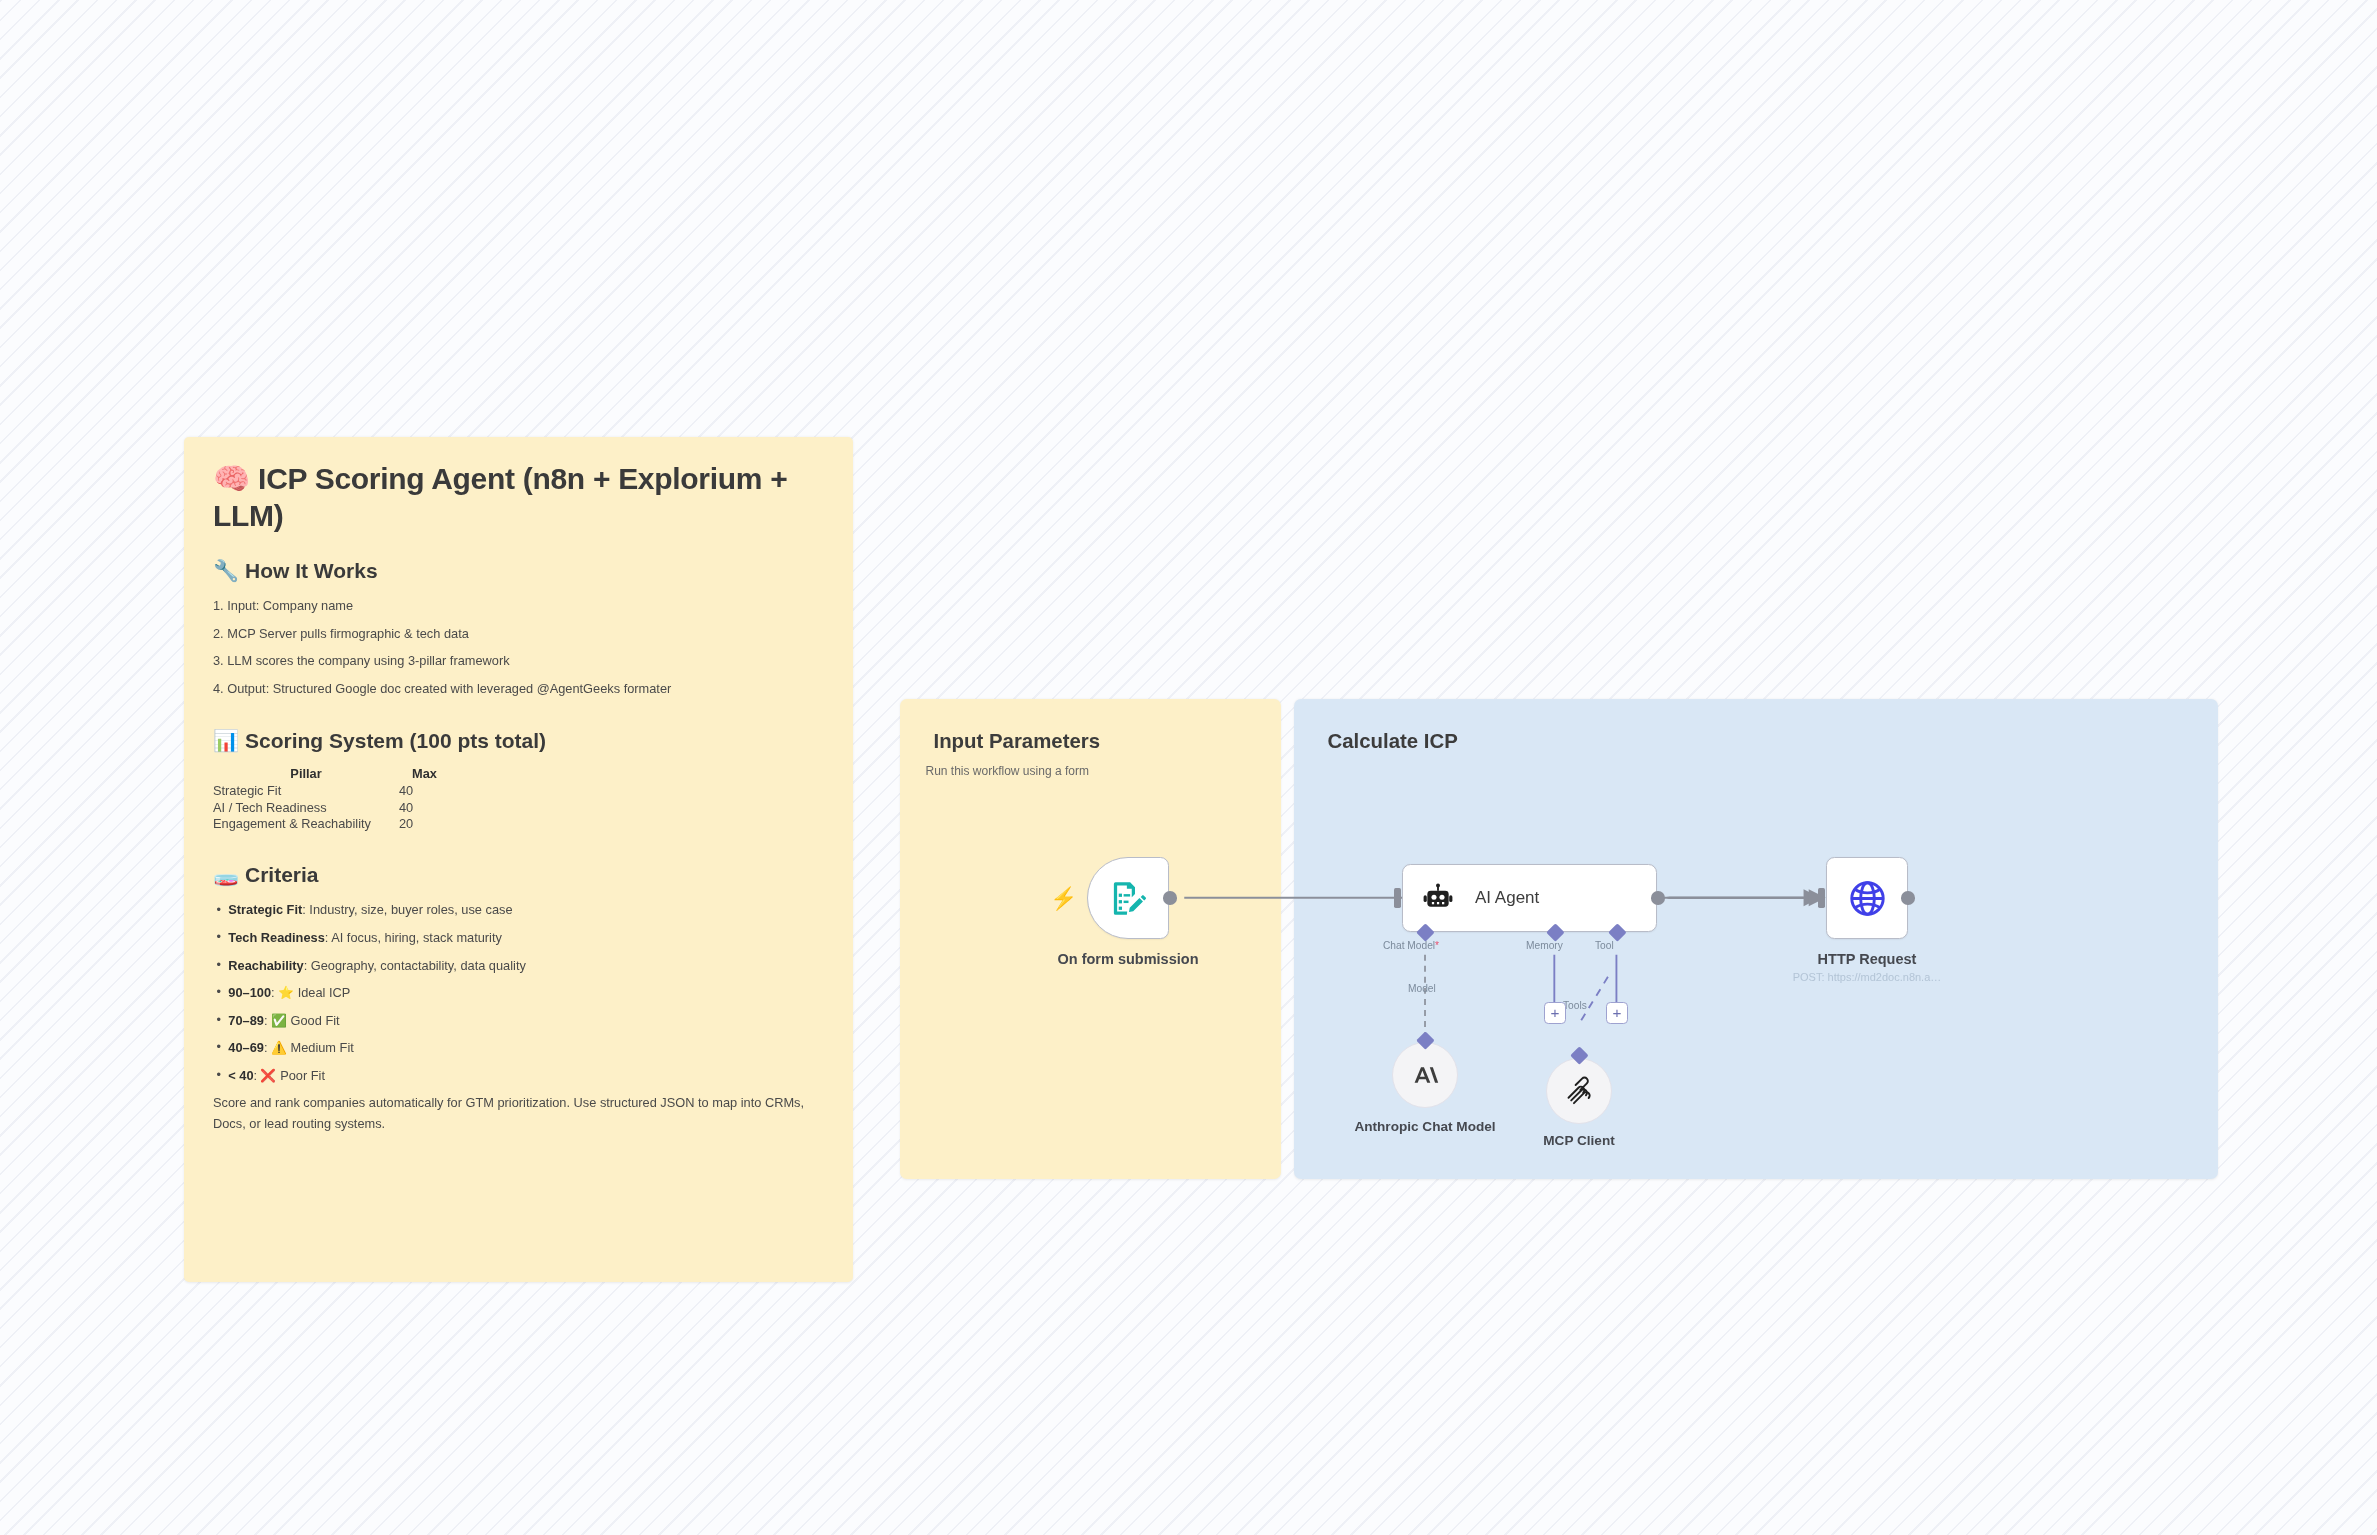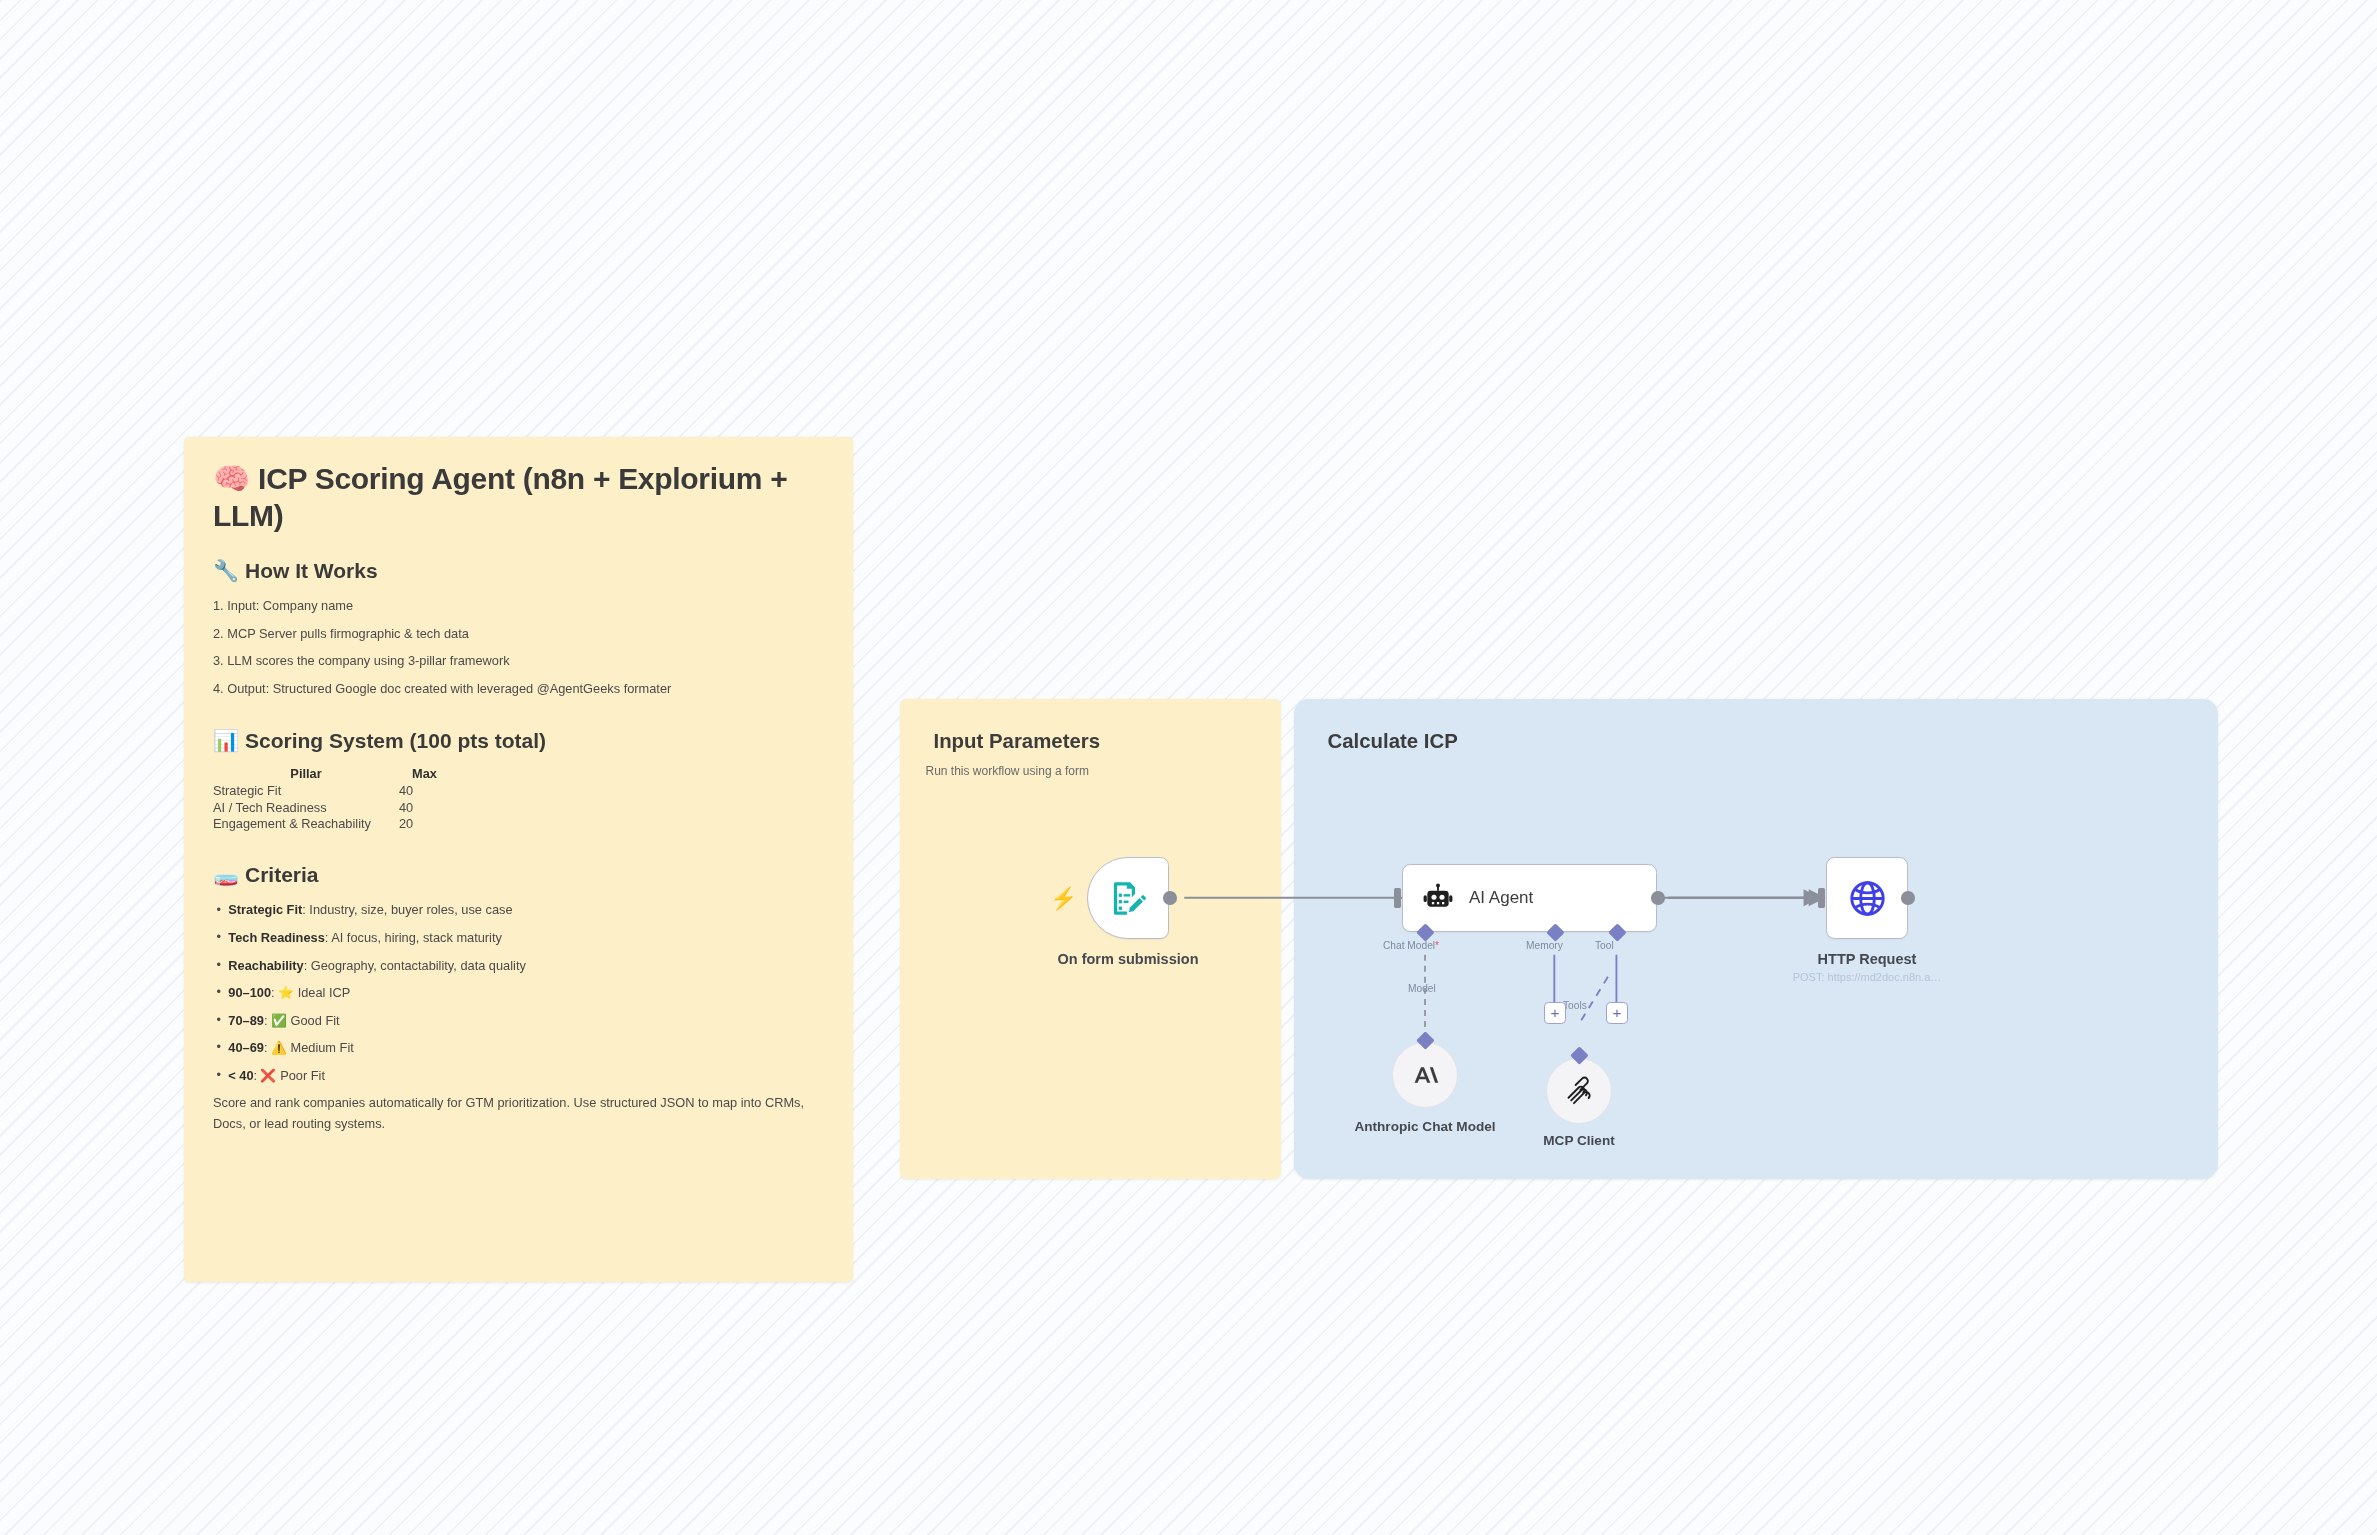--- a/index.html
+++ b/index.html
@@ -23,21 +23,21 @@
     padding:24px 29px 17px 29px;
   }
   .sticky-input{
     left:900px;top:699px;width:381px;height:480px;
     background:#fdf0c8;border-radius:6.8px;
     box-shadow:0 0.9px 2.6px rgba(0,0,0,0.07);
     padding:22px 25.5px;
   }
   .sticky-calc{
     left:1294px;top:699px;width:924px;height:480px;
-    background:#d9e7f5;border-radius:15px;
+    background:#d9e7f5;border-radius:7px;
     box-shadow:0 0.9px 2.6px rgba(0,0,0,0.07);
     padding:22px 25.5px;
   }
 
   
   .doc-title{
     font-size:30px;font-weight:700;color:#3a3a3a;
     line-height:1.22;letter-spacing:-0.3px;margin:0 0 8.5px 0;
   }
   .doc-h2{
@@ -86,21 +86,21 @@
   .node-trigger{
     width:82px;height:82px;
     border-radius:41px 8.5px 8.5px 41px;
     justify-content:center;
   }
   .node-square{
     width:82px;height:82px;border-radius:8.5px;justify-content:center;
   }
   .node-agent{
     width:255px;height:68px;border-radius:8.5px;
-    padding-left:19px;gap:15px;
+    padding-left:19px;gap:21px;
   }
   .node-agent .agent-label{
     font-size:17px;color:#3c3c3c;font-weight:400;
   }
   .node-label{
     position:absolute;left:50%;transform:translateX(-50%);
     white-space:nowrap;font-size:14.5px;font-weight:700;color:#45484f;
     text-align:center;
   }
   .node-sublabel{

